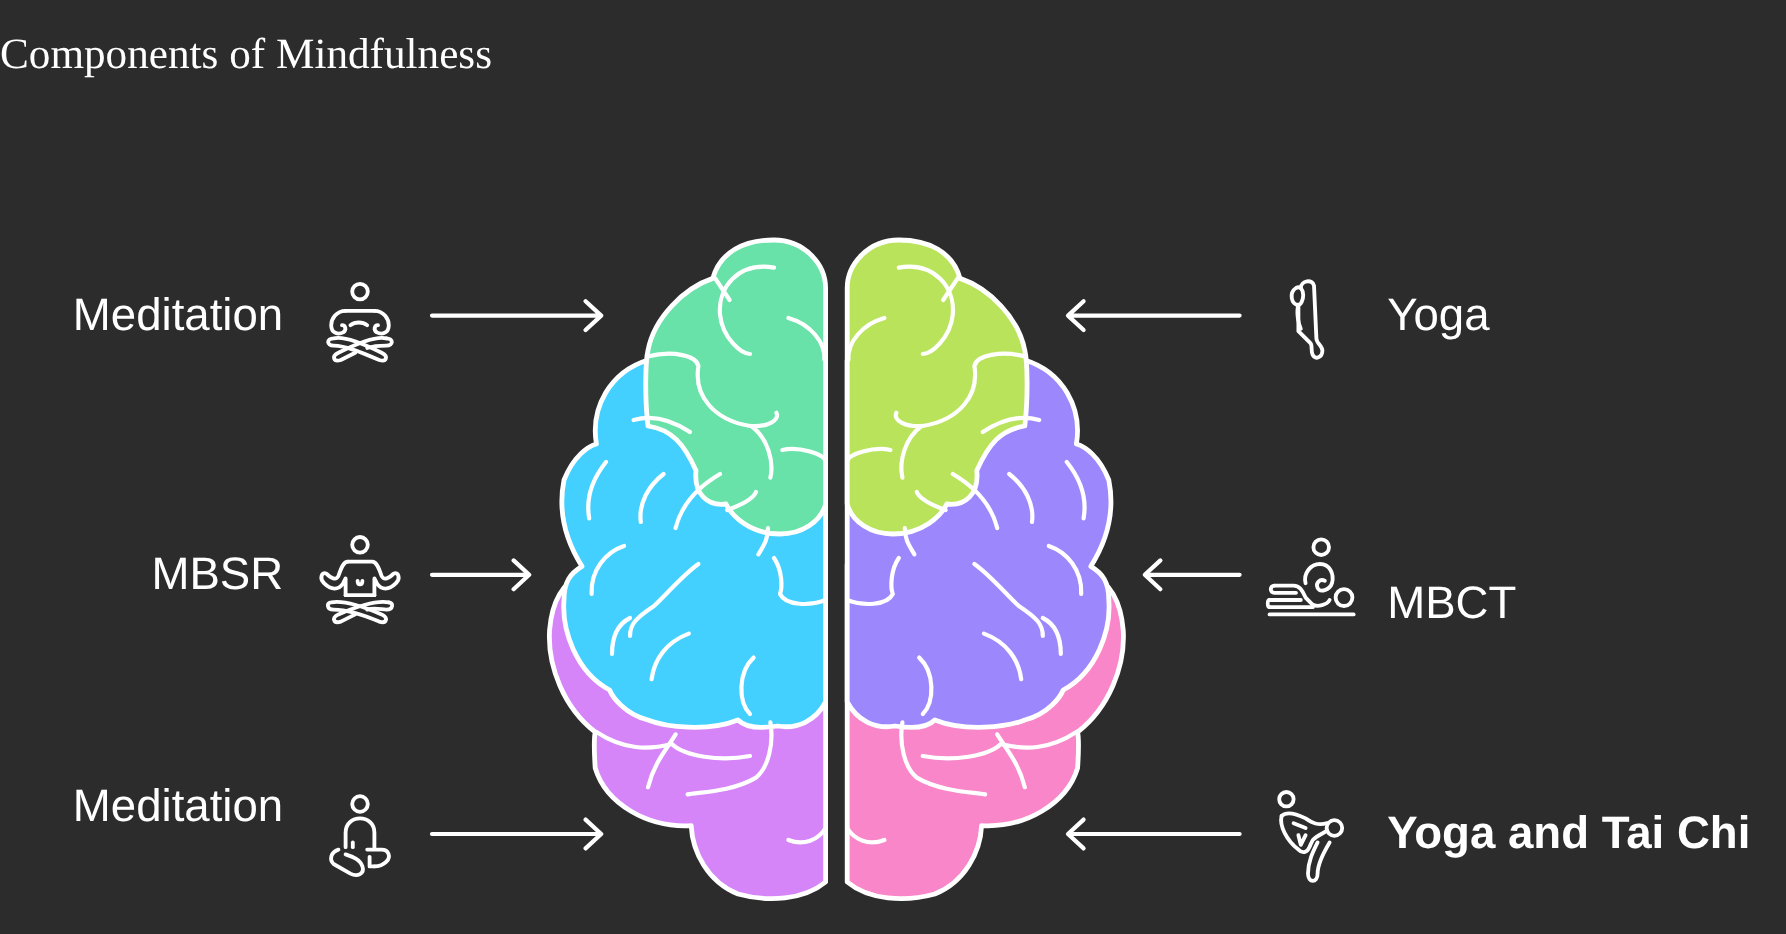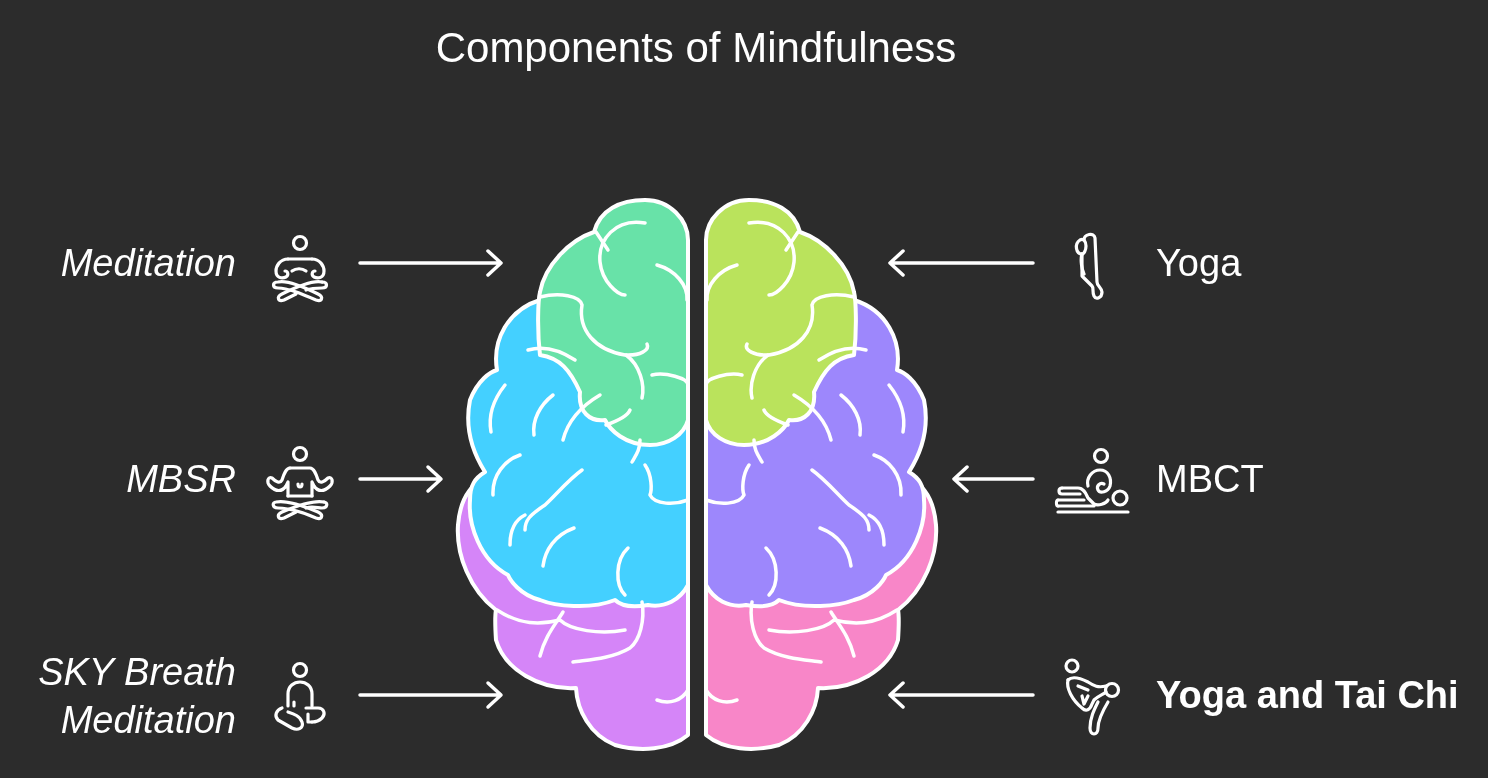--- a/index.html
+++ b/index.html
@@ -13,32 +13,33 @@
       position: relative;
       overflow: hidden;
       font-family: "Liberation Sans", "DejaVu Sans", sans-serif;
       color: #ffffff;
     }
     .title {
       position: absolute;
       top: 24px;
       left: 0;
       width: 1392px;
-      text-align: center;
-      font-size: 42px;
+      text-align: left;
+      font-size: 36px;
       font-weight: 400;
       letter-spacing: 0px;
+      font-family: Liberation Serif, serif;
     }
     .label {
       position: absolute;
       font-size: 38px;
       line-height: 46px;
       white-space: nowrap;
     }
-    .label.left { text-align: right; font-style: italic; }
+    .label.left { text-align: right; }
     .label.right { text-align: center; }
     .icon {
       position: absolute;
       width: 70px;
       height: 80px;
     }
     .arrow {
       position: absolute;
       height: 30px;
     }
@@ -54,26 +55,25 @@
     #brain .lobe { pointer-events: auto; }
   </style>
 </head>
 <body>
 
 <div class="title">Components of Mindfulness</div>
 
 <div class="label left" style="left: 30px; width: 206px; top: 240px;">Meditation</div>
 <div class="label left" style="left: 30px; width: 206px; top: 456px;">MBSR</div>
 <div class="label left" style="left: 20px; width: 216px; top: 648px; line-height: 48px;">
-  <div>SKY Breath</div>
   <div>Meditation</div>
 </div>
 
 <div class="label right" style="left: 1156px; top: 240px;">Yoga</div>
-<div class="label right" style="left: 1156px; top: 456px;">MBCT</div>
+<div class="label right" style="left: 1156px; top: 480px;">MBCT</div>
 <div class="label right" style="left: 1156px; top: 672px; font-weight: bold;">Yoga and Tai Chi</div>
 
 <div class="icon" style="left: 266px; top: 226px;">
   <svg width="70" height="80" viewBox="0 0 70 80" fill="none" stroke="#fff" stroke-width="3.2" stroke-linecap="round" stroke-linejoin="round">
     <circle cx="34" cy="17" r="6.5"></circle>
     <path d="M22 33 C14 33 10 40 10 45 C10 52 16 53 20 51 C23 49 22 45 19 45"></path>
     <path d="M46 33 C54 33 58 40 58 45 C58 52 52 53 48 51 C45 49 46 45 49 45"></path>
     <path d="M22 33 L46 33"></path>
     <path d="M26 45 C30 42 36 42 40 45"></path>
     <path d="M12 56 C20 54 36 60 52 68 C58 71 56 76 50 74 C36 68 22 62 12 62 C6 62 6 56 12 56 Z"></path>

